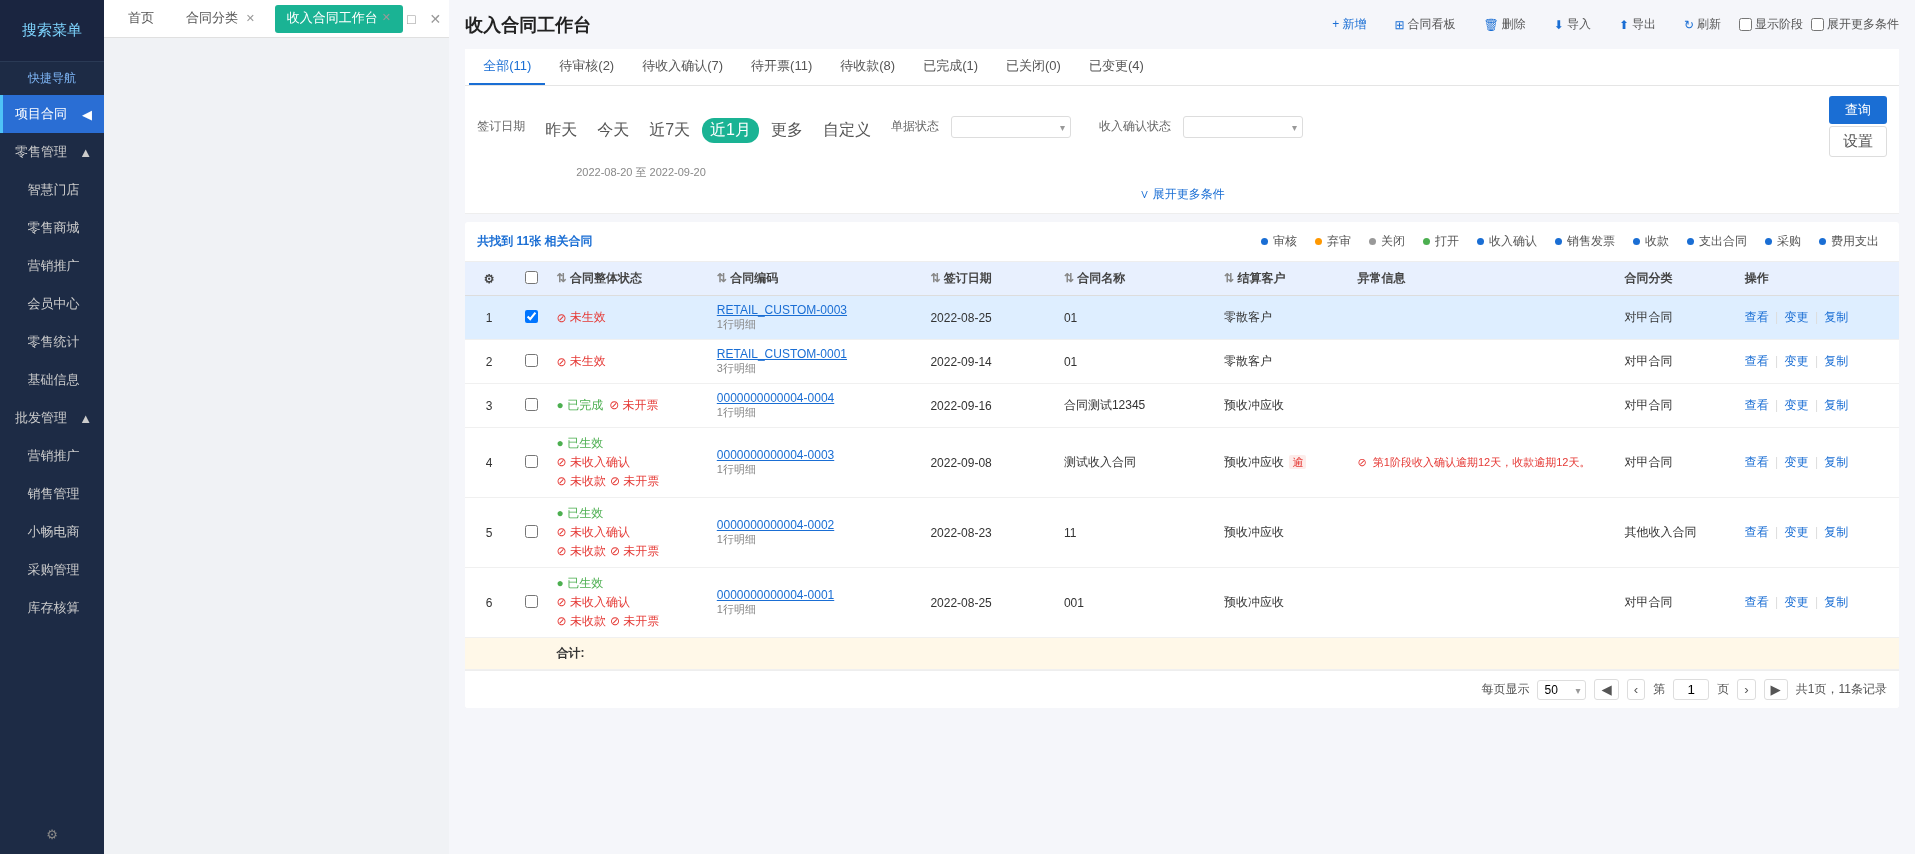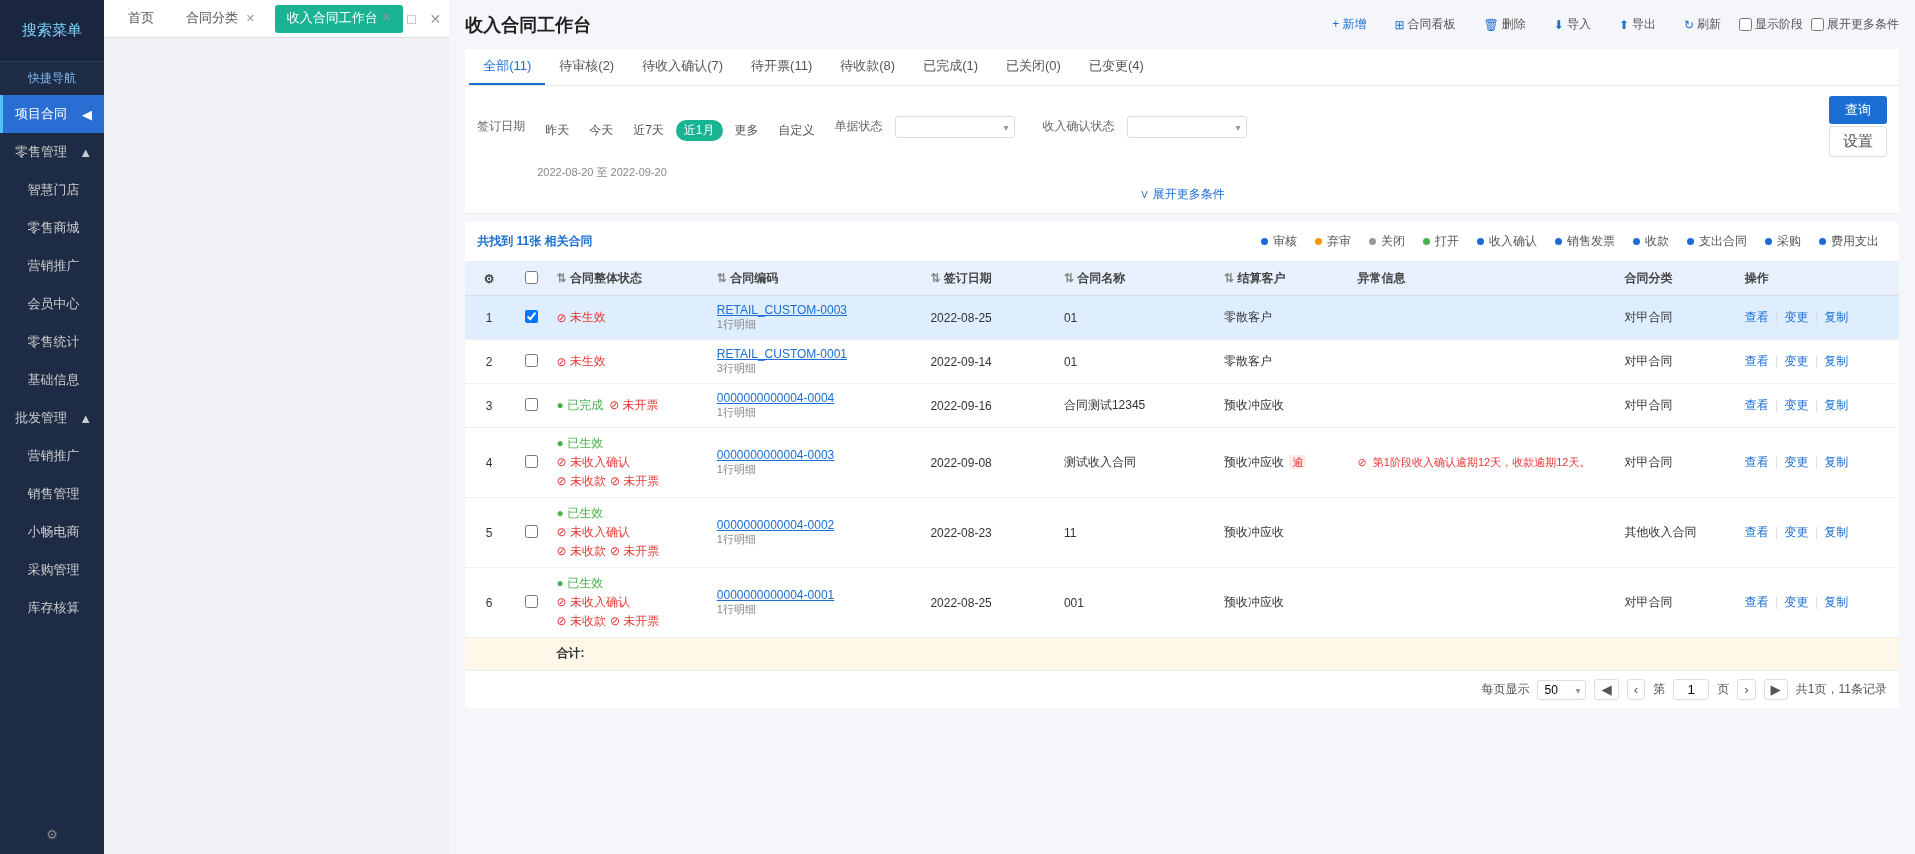--- a/index.html
+++ b/index.html
@@ -38,23 +38,23 @@
     
     .filter-tabs { display: flex; gap: 0; background: #fff; border-bottom: 1px solid #e5e5e5; padding: 0 4px; }
     .filter-tab { padding: 8px 14px; font-size: 13px; color: #555; cursor: pointer; border-bottom: 2px solid transparent; }
     .filter-tab.active { color: #1a6ed4; border-bottom: 2px solid #1a6ed4; }
 
     
     .filter-bar { background: #fff; padding: 10px 12px; border-bottom: 1px solid #eee; }
     .filter-row { display: flex; align-items: center; gap: 12px; margin-bottom: 6px; flex-wrap: wrap; }
     .filter-label { color: #666; font-size: 12px; white-space: nowrap; }
     .date-quick-btns { display: flex; gap: 4px; align-items: center; }
-    .date-btn { padding: 2px 8px; font-size: 12px; color: #555; cursor: pointer; border-radius: 3px; margin-top: 7px; }
+    .date-btn { padding: 2px 8px; font-size: 16px; color: #555; cursor: pointer; border-radius: 3px; margin-top: 7px; }
     .date-btn.active { background: #1ab394; color: #fff; border-radius: 12px; }
-    .date-range { font-size: 11px; color: #888; margin-top: 2px; }
+    .date-range { font-size: 11px; color: #888; margin-top: 2px; margin-left: 39px; }
     .select-box { border: 1px solid #ddd; border-radius: 3px; padding: 3px 24px 3px 8px; font-size: 12px; min-width: 120px; background: #fff; color: #555; appearance: none; cursor: pointer; }
     .select-wrapper { position: relative; }
     .select-wrapper::after { content: '▾'; position: absolute; right: 6px; top: 50%; transform: translateY(-50%); color: #999; font-size: 10px; pointer-events: none; }
     .expand-btn { color: #1a6ed4; font-size: 12px; cursor: pointer; margin: 0 auto; text-align: center; display: block; }
     .search-btn { background: #1a6ed4; color: #fff; border: none; border-radius: 3px; padding: 5px 16px; font-size: 13px; cursor: pointer; }
     .setting-btn { background: #fff; color: #555; border: 1px solid #ddd; border-radius: 3px; padding: 5px 12px; font-size: 15px; cursor: pointer; }
 
     
     .table-wrapper { background: #fff; margin-top: 8px; border-radius: 3px; overflow: hidden; }
     .table-toolbar { display: flex; align-items: center; padding: 8px 12px; border-bottom: 1px solid #eee; gap: 2px; flex-wrap: wrap; }

